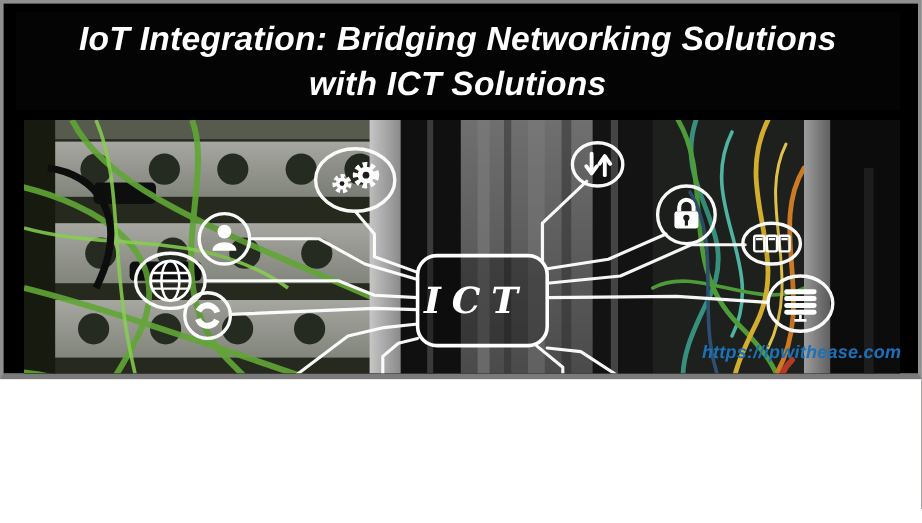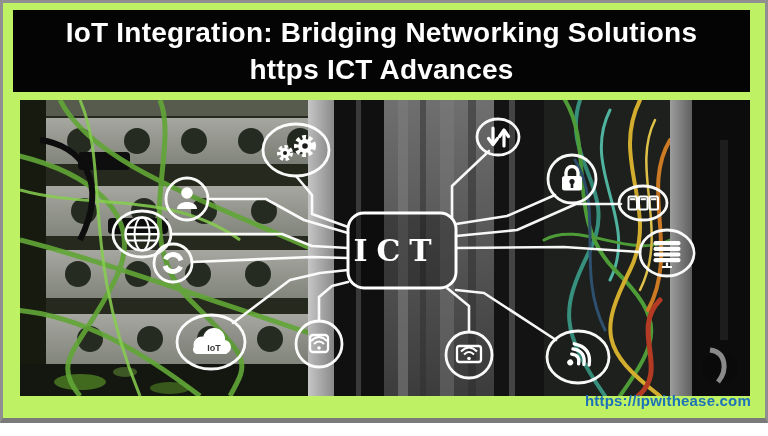--- a/index.html
+++ b/index.html
@@ -1,25 +1,26 @@
 <!DOCTYPE html>
 <html><head>
 <meta charset="utf-8">
 <style>
   html,body{margin:0;padding:0;background:#ffffff;}
   .canvas{
     position:relative;
-    width:768px;height:423px;
+    width:768px;height:316px;
     box-sizing:border-box;
-    background:#bef264;
+    background:#000000;
     border:3px solid #8f8f8f;
     border-bottom:5px solid #7a7a7a;
     outline:1px solid #dedede;
     overflow:hidden;
     font-family:"Liberation Sans", sans-serif;
+    font-style:italic;
   }
   .title-bar{
     position:absolute;left:10px;top:7px;width:737px;height:82px;
     background:#040404;
     display:flex;flex-direction:column;align-items:center;justify-content:center;
     color:#ffffff;
     font-weight:bold;
     font-size:28px;
     line-height:37px;
     letter-spacing:0.2px;
@@ -42,21 +43,21 @@
   svg .wht{fill:#ffffff;}
   svg .wstroke{stroke:#ffffff;fill:none;}
 </style>
 </head>
 <body>
 
 <div class="canvas">
 
   <div class="title-bar">
     <div>IoT Integration: Bridging Networking Solutions</div>
-    <div>https ICT Advances</div>
+    <div>with ICT Solutions</div>
   </div>
 
   <div class="photo-wrap">
     <svg width="730" height="296" viewBox="0 0 730 296" preserveAspectRatio="none">
       <defs>
         <linearGradient id="gEdge" x1="0" y1="0" x2="1" y2="0">
           <stop offset="0" stop-color="#c6c6c6"></stop>
             <stop offset="1" stop-color="#8a8a8a"></stop>
         </linearGradient>
         <linearGradient id="gEdge2" x1="0" y1="0" x2="1" y2="0">

